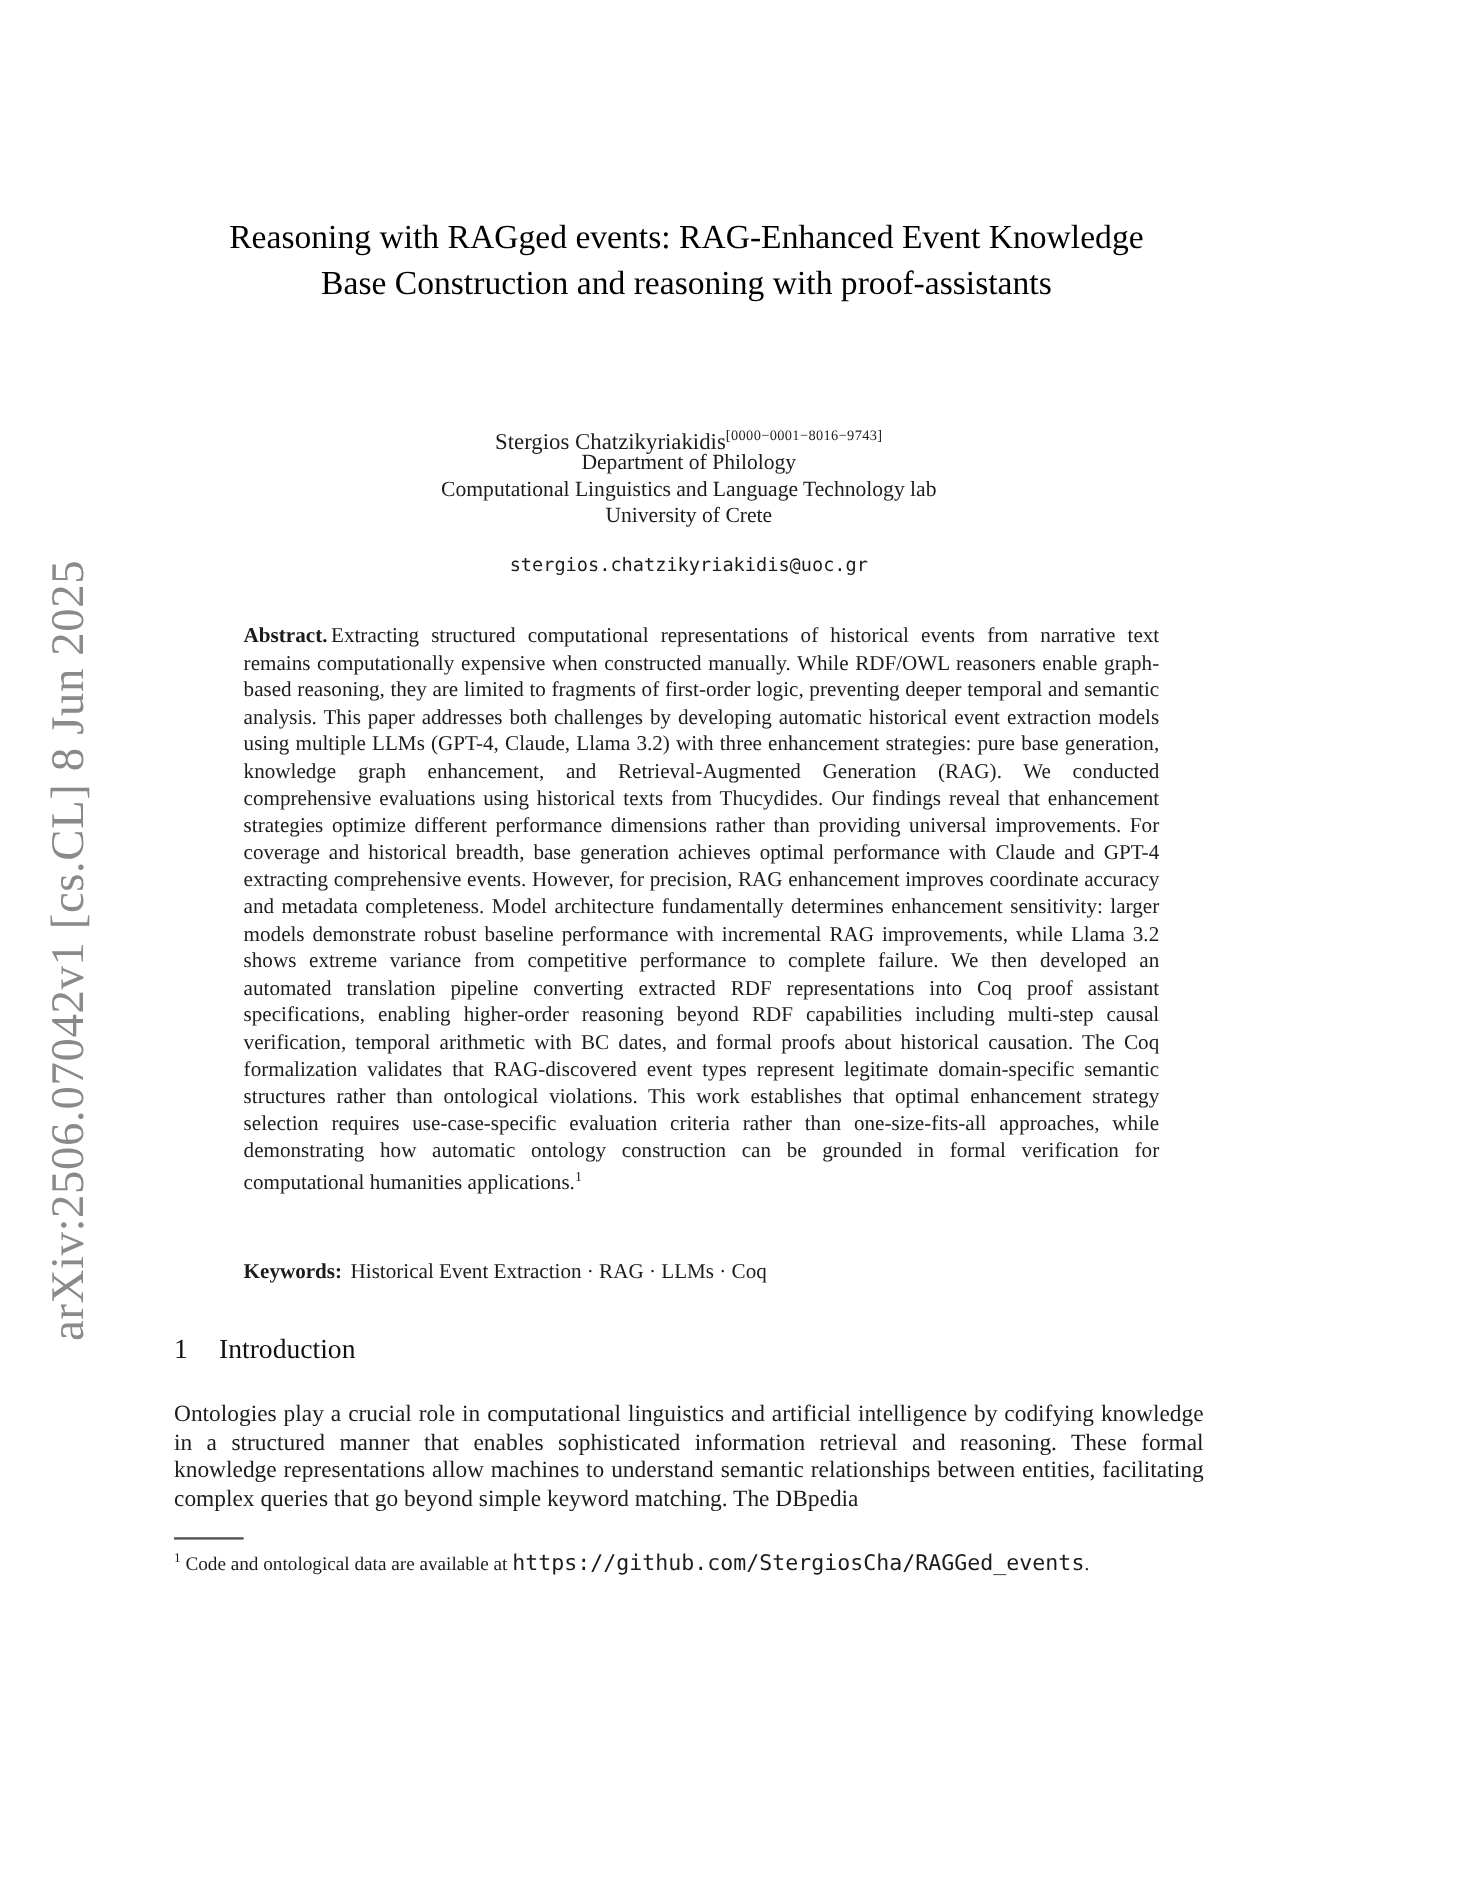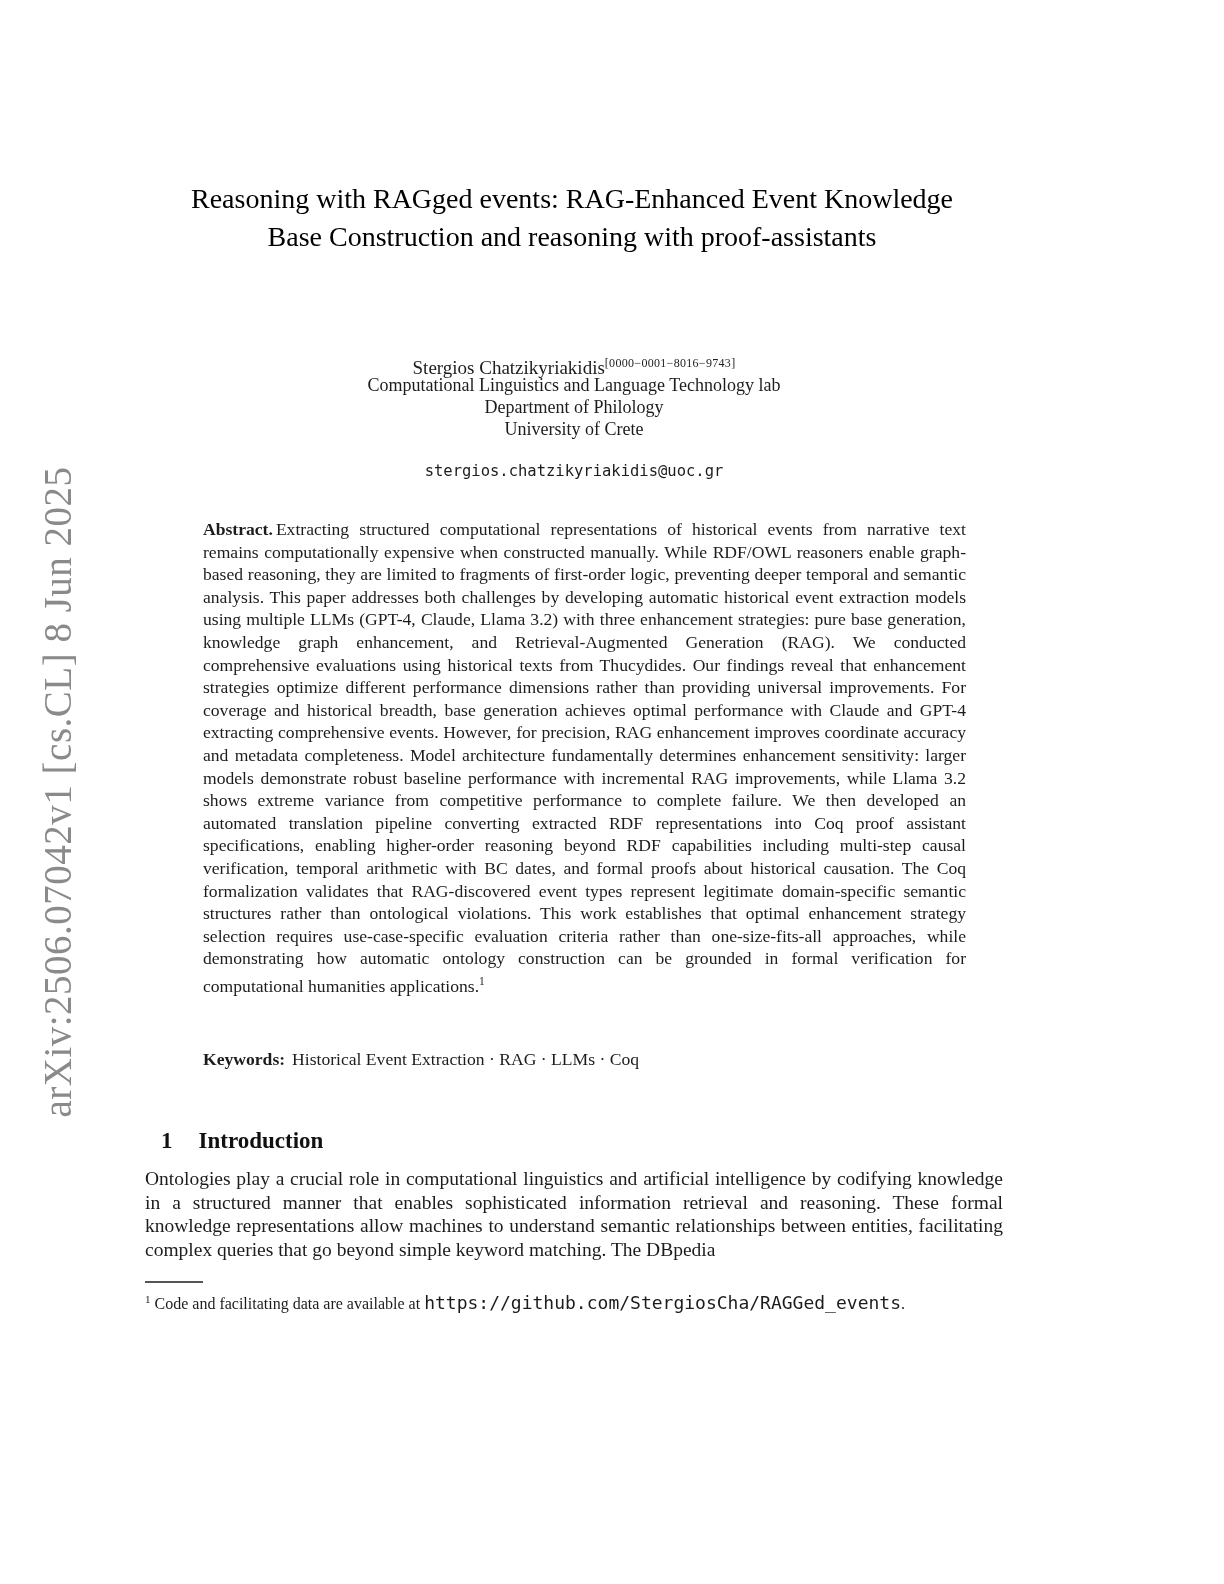--- a/index.html
+++ b/index.html
@@ -93,23 +93,23 @@
   .keywords .kw-label {
     font-weight: bold;
     margin-right: 7px;
     text-align: right;
   }
   .section-heading {
     position: absolute;
     top: 1112px;
     left: 145px;
     width: 858px;
-    margin: 16px;
+    margin: 0;
     font-size: 23px;
-    font-weight: bold;
+    font-weight: normal;
     color: #111111;
   }
   .section-heading .sec-num {
     margin-right: 26px;
   }
   .body-par {
     position: absolute;
     top: 1167px;
     left: 145px;
     width: 858px;
@@ -151,22 +151,22 @@
 
   <div class="watermark">arXiv:2506.07042v1  [cs.CL]  8 Jun 2025</div>
 
   <h1 class="title">Reasoning with RAGged events: RAG-Enhanced Event Knowledge Base Construction and reasoning with proof-assistants</h1>
 
   <div class="author-line">
     <span>Stergios Chatzikyriakidis</span><sup>[0000−0001−8016−9743]</sup>
   </div>
 
   <div class="affiliation">
+    <div>Department of Philology</div>
     <div>Computational Linguistics and Language Technology lab</div>
-    <div>Department of Philology</div>
     <div>University of Crete</div>
     <div class="email">stergios.chatzikyriakidis@uoc.gr</div>
   </div>
 
   <div class="abstract">
     <span class="abs-label">Abstract.</span><span>Extracting structured computational representations of historical events from narrative text remains computationally expensive when constructed manually. While RDF/OWL reasoners enable graph-based reasoning, they are limited to fragments of first-order logic, preventing deeper temporal and semantic analysis. This paper addresses both challenges by developing automatic historical event extraction models using multiple LLMs (GPT-4, Claude, Llama 3.2) with three enhancement strategies: pure base generation, knowledge graph enhancement, and Retrieval-Augmented Generation (RAG). We conducted comprehensive evaluations using historical texts from Thucydides. Our findings reveal that enhancement strategies optimize different performance dimensions rather than providing universal improvements. For coverage and historical breadth, base generation achieves optimal performance with Claude and GPT-4 extracting comprehensive events. However, for precision, RAG enhancement improves coordinate accuracy and metadata completeness. Model architecture fundamentally determines enhancement sensitivity: larger models demonstrate robust baseline performance with incremental RAG improvements, while Llama 3.2 shows extreme variance from competitive performance to complete failure. We then developed an automated translation pipeline converting extracted RDF representations into Coq proof assistant specifications, enabling higher-order reasoning beyond RDF capabilities including multi-step causal verification, temporal arithmetic with BC dates, and formal proofs about historical causation. The Coq formalization validates that RAG-discovered event types represent legitimate domain-specific semantic structures rather than ontological violations. This work establishes that optimal enhancement strategy selection requires use-case-specific evaluation criteria rather than one-size-fits-all approaches, while demonstrating how automatic ontology construction can be grounded in formal verification for computational humanities applications.</span><sup>1</sup>
   </div>
 
   <div class="keywords">
     <span class="kw-label">Keywords:</span><span>Historical Event Extraction · RAG · LLMs · Coq</span>
@@ -174,16 +174,16 @@
 
   <h2 class="section-heading">
     <span class="sec-num">1</span><span>Introduction</span>
   </h2>
 
   <div class="body-par">Ontologies play a crucial role in computational linguistics and artificial intelligence by codifying knowledge in a structured manner that enables sophisticated information retrieval and reasoning. These formal knowledge representations allow machines to understand semantic relationships between entities, facilitating complex queries that go beyond simple keyword matching. The DBpedia</div>
 
   <div class="footnote-rule"></div>
 
   <div class="footnote">
-    <sup>1</sup><span>Code and facilitating data are available at </span><a href="#" class="fn-link">https://github.com/StergiosCha/RAGGed_events</a><span>.</span>
+    <sup>1</sup><span>Code and ontological data are available at </span><a href="#" class="fn-link">https://github.com/StergiosCha/RAGGed_events</a><span>.</span>
   </div>
 
 </div>
 
 </body></html>

